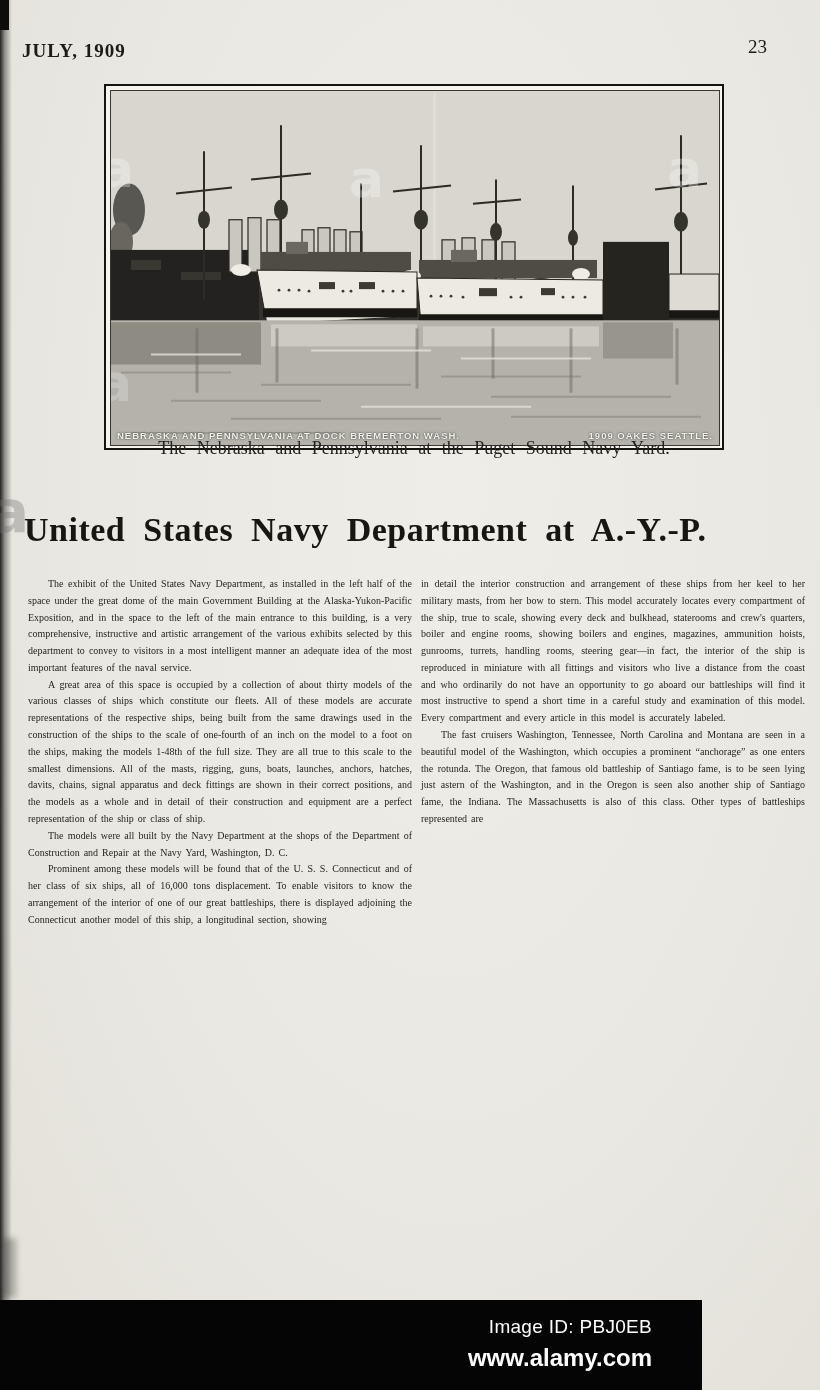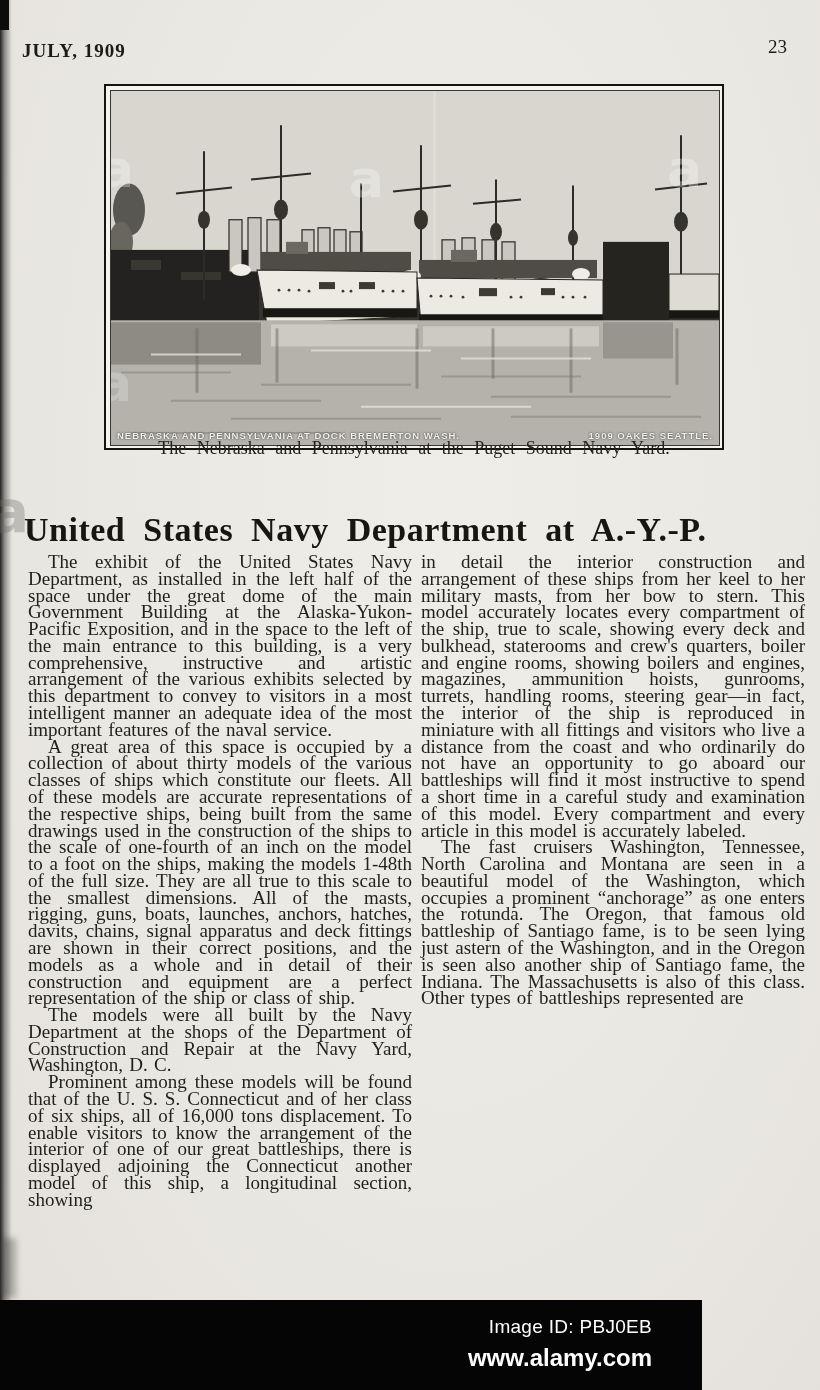--- a/index.html
+++ b/index.html
@@ -9,21 +9,21 @@
     background-image:radial-gradient(ellipse at 55% 35%, #efede8 0%, #eae8e2 55%, #e2e0d9 100%);
     font-family:"Liberation Serif","DejaVu Serif",serif;color:#1c1b18;
   }
   
   .spine{position:absolute;left:0;top:0;width:12px;height:100%;
     background:linear-gradient(90deg, rgba(15,15,14,0.9) 0%, rgba(40,40,38,0.45) 40%, rgba(60,60,58,0) 100%);}
   .spine-top{position:absolute;left:0;top:0;width:9px;height:30px;background:#0c0c0b;}
   .corner-smudge{position:absolute;left:0;top:1238px;width:16px;height:60px;background:rgba(60,58,54,0.35);filter:blur(3px);}
 
   .header-left{position:absolute;left:22px;top:40px;font-size:19px;font-weight:bold;letter-spacing:1px;}
-  .page-number{position:absolute;left:748px;top:36px;font-size:19px;margin-left:20px;}
+  .page-number{position:absolute;left:748px;top:36px;font-size:19px;}
 
   .photo-frame{position:absolute;left:104px;top:84px;width:620px;height:366px;
     border:2px solid #151411;background:#f6f4ef;padding:4px;box-sizing:border-box;}
   .photo-inner{position:relative;width:100%;height:100%;border:1px solid #3a3832;overflow:hidden;background:#d8d6cf;}
   .photo-inner svg{display:block;width:100%;height:100%;}
   .photo-overlay-caption{position:absolute;bottom:4px;left:6px;right:6px;display:flex;justify-content:space-between;
     font-family:"Liberation Sans","DejaVu Sans",sans-serif;font-size:9.5px;font-weight:bold;letter-spacing:1px;
     color:#f2f1ea;text-shadow:0 0 2px rgba(20,20,20,0.9);white-space:nowrap;}
   .ghost{position:absolute;font-family:"DejaVu Sans",sans-serif;font-weight:bold;pointer-events:none;}
   .ghost.g1{left:-12px;top:48px;font-size:52px;color:rgba(255,255,255,0.30);}
@@ -31,21 +31,21 @@
   .ghost.g3{left:556px;top:48px;font-size:52px;color:rgba(255,255,255,0.30);}
   .ghost.g4{left:-14px;top:262px;font-size:52px;color:rgba(255,255,255,0.22);}
   .ghost.page-ghost{left:-10px;top:478px;font-size:58px;color:rgba(110,110,108,0.35);}
 
   .photo-caption{position:absolute;left:104px;top:438px;width:620px;text-align:center;
     font-size:18px;word-spacing:6px;color:#23221f;}
 
   .headline{position:absolute;left:24px;top:488px;width:780px;
     font-size:34px;font-weight:bold;letter-spacing:0.5px;word-spacing:9px;white-space:nowrap;color:#171613;}
 
-  .col{position:absolute;top:554px;width:384px;font-size:19px;line-height:16.78px;
+  .col{position:absolute;top:576px;width:384px;font-size:10px;line-height:16.78px;
     text-align:justify;word-spacing:1.5px;color:#201f1b;}
   .col.left{left:28px;}
   .col.right{left:421px;}
   .col p{margin:0;text-indent:20px;}
   .col p.noindent{text-indent:0;}
 
   .alamy-bar{position:absolute;left:0;top:1300px;width:702px;height:90px;background:#050505;
     font-family:"Liberation Sans","DejaVu Sans",sans-serif;color:#fff;}
   .alamy-bar .inner{position:absolute;right:50px;top:16px;text-align:right;}
   .alamy-id{font-size:19px;letter-spacing:0.3px;}

